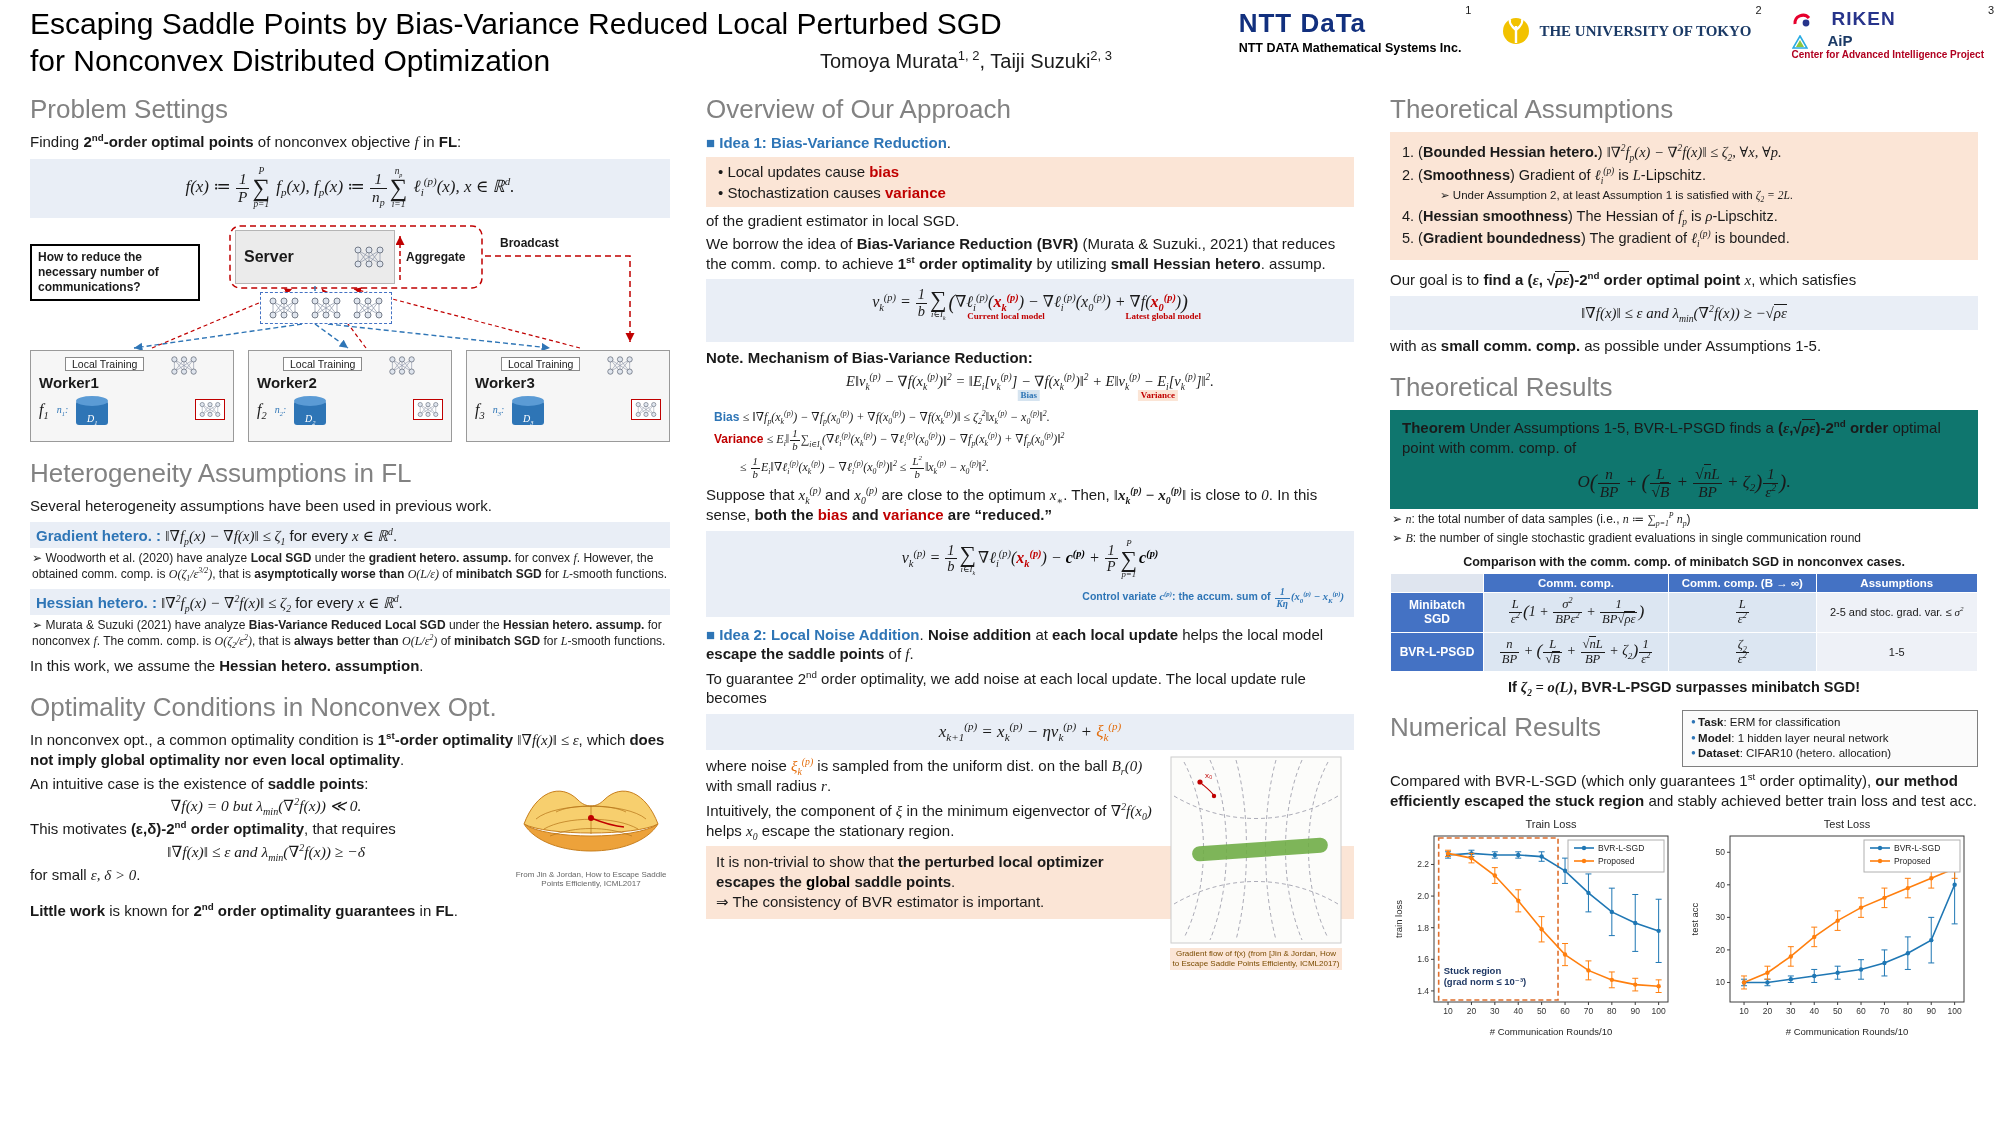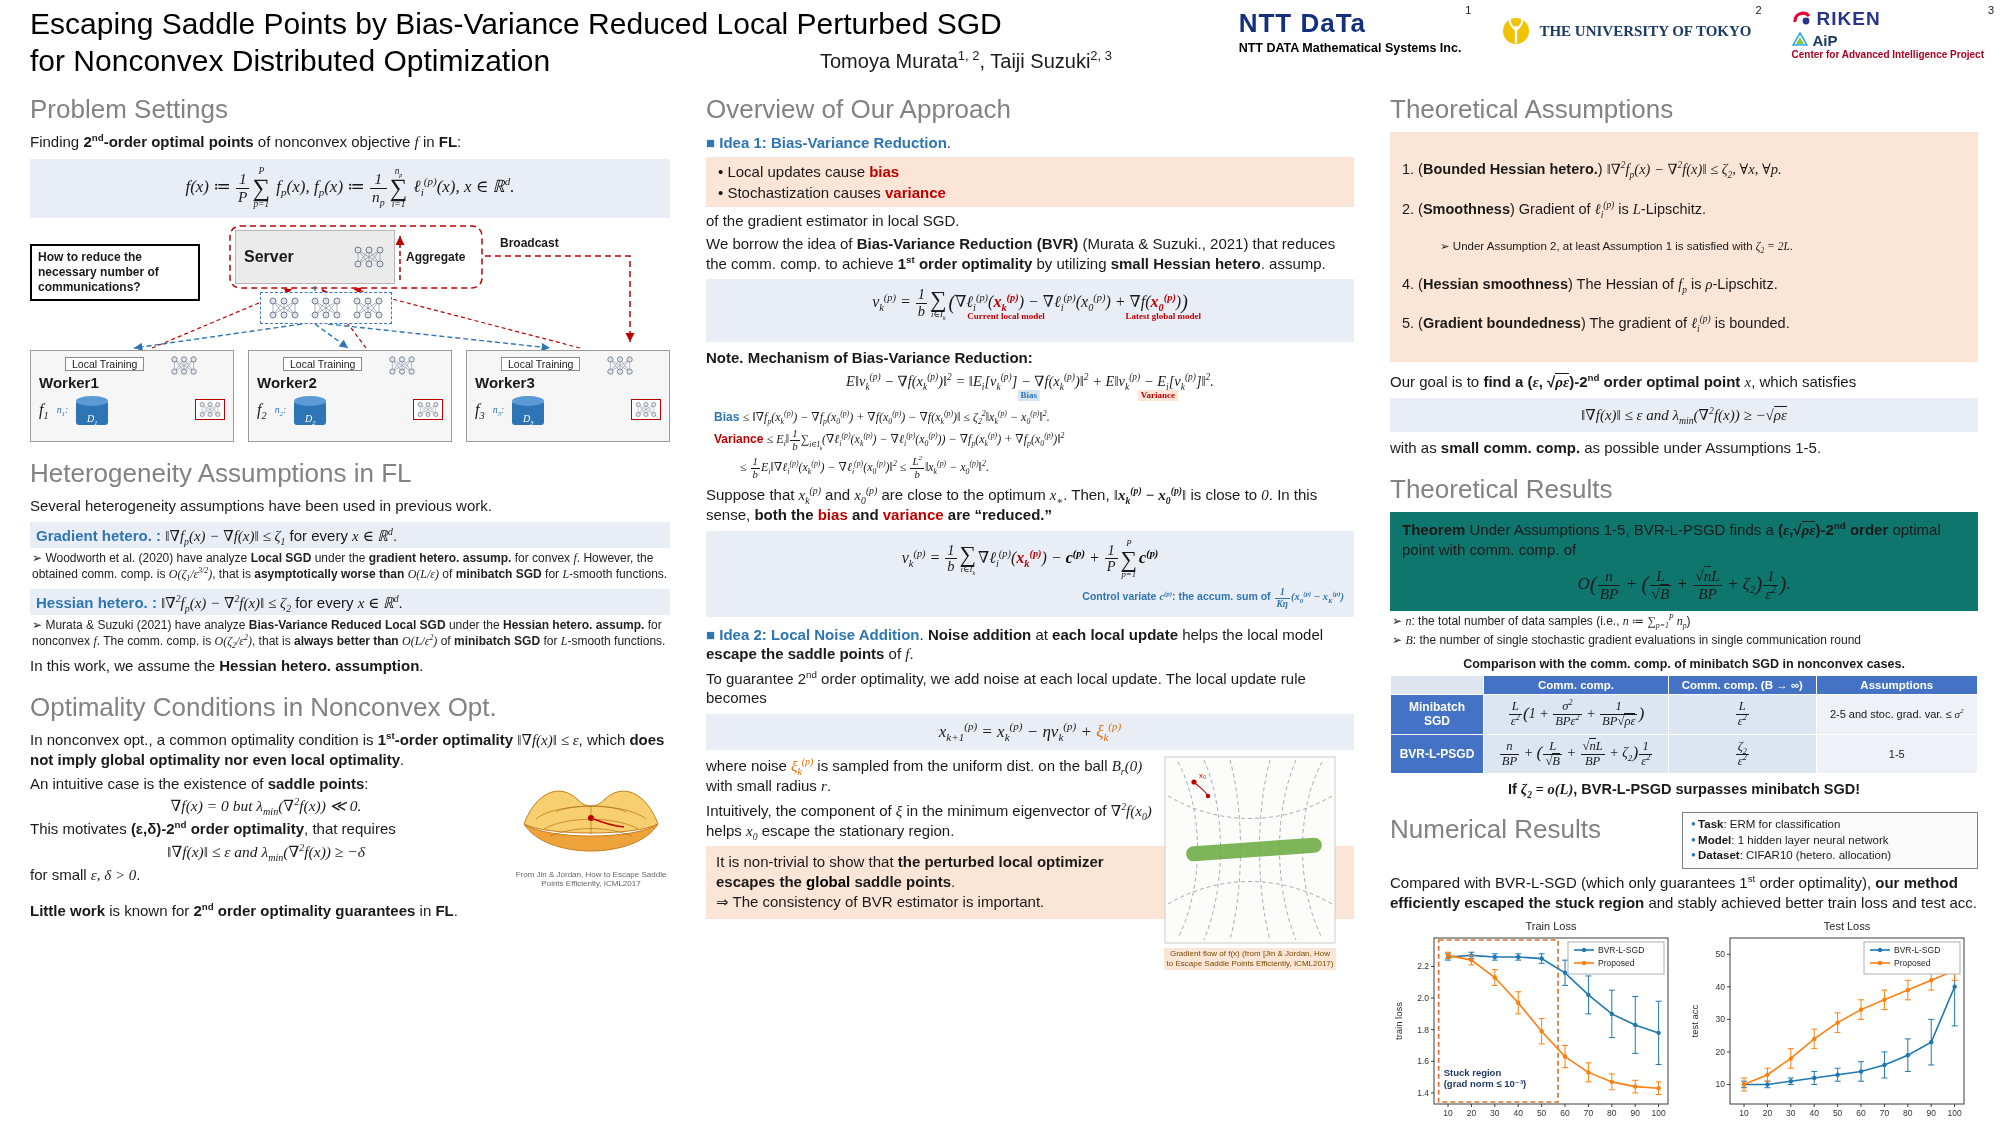--- a/index.html
+++ b/index.html
@@ -33,21 +33,21 @@
   .hdr-title{position:absolute;left:30px;top:6px;font-size:30px;line-height:1.22;color:#000;}
   .hdr-authors{position:absolute;left:820px;top:50px;font-size:20px;}
   .hdr-logos{position:absolute;right:16px;top:8px;display:flex;gap:40px;align-items:flex-start;}
   .logo{position:relative;}
   .logo .sup{position:absolute;top:-4px;right:-10px;font-size:11px;}
   .ntt-word{font-size:26px;font-weight:bold;color:#12307e;letter-spacing:1px;}
   .ntt-cap{font-size:12.5px;font-weight:bold;color:#000;margin-top:2px;}
   .ut{display:flex;align-items:center;gap:8px;margin-top:8px;}
   .ut-name{font-family:"Liberation Serif",serif;font-weight:bold;font-size:15px;color:#1b3a66;white-space:nowrap;}
   .rk-name{font-weight:bold;font-size:19px;color:#27348b;letter-spacing:1px;}
-  .rk-row{display:flex;align-items:flex-start;gap:5px;}
+  .rk-row{display:flex;align-items:flex-end;gap:20px;}
   .aip-name{font-weight:bold;font-size:15px;color:#1b3a66;}
   .rk-cap{font-size:10px;color:#b00020;line-height:1.2;font-weight:bold;}
 
   
   .col{position:absolute;top:92px;}
   #col-left{left:30px;width:640px;}
   #col-mid{left:706px;width:648px;}
   #col-right{left:1390px;width:588px;}
   .sec-h{font-size:26px;font-weight:400;color:#828282;margin:16px 0 7px;}
   .col .sec-h:first-child{margin-top:2px;}
@@ -89,26 +89,26 @@
   .w-n{color:#2e75b6;font-size:10px;font-family:"Liberation Serif",serif;font-style:italic;}
   .db{position:relative;width:32px;height:24px;background:#2e75b6;border-radius:3px;margin-top:6px;}
   .db::before{content:"";position:absolute;top:-5px;left:0;width:32px;height:10px;background:#5b9bd5;border-radius:50%;}
   .db-l{position:absolute;bottom:1px;width:100%;text-align:center;color:#fff;font-size:10px;font-style:italic;
         font-family:"Liberation Serif",serif;}
   .redbox{border:1.5px solid #c00000;background:#fff;padding:1px 2px;margin-left:auto;line-height:0;}
 
   
   .saddle-fig{float:right;width:158px;margin:0 0 2px 10px;text-align:center;}
   .fig-cap{font-size:8px;color:#666;line-height:1.2;}
-  .flow-fig{float:right;width:172px;margin:0 18px 4px 10px;text-align:center;}
+  .flow-fig{float:right;width:172px;margin:0 12px 4px 10px;text-align:center;}
   .flow-cap{font-size:8px;color:#7a4b00;background:#fbe5d6;line-height:1.25;padding:1px 2px;}
 
   
   .assump-box{background:#fbe5d6;padding:8px 12px;font-size:14.5px;line-height:1.35;}
-  .a-item{margin:20px 0;}
+  .a-item{margin:3px 0;}
   .a-note{font-size:11.5px;margin:0 0 3px 38px;}
   .thm-box{background:#0f766e;padding:8px 12px;font-size:15px;line-height:1.35;}
   .thm-eq{text-align:center;font-size:17px;margin-top:8px;}
   .tbl-cap{font-weight:bold;font-size:12.5px;text-align:center;margin:8px 0 4px;}
   .cmp-table{width:100%;border-collapse:collapse;}
   .cmp-table th{background:#4472c4;color:#fff;padding:3px 4px;font-size:11.5px;border:1.5px solid #fff;}
   .cmp-table th.blank{background:#dfe5ef;}
   .cmp-table td{border:1.5px solid #fff;padding:5px 4px;text-align:center;background:#dce6f2;font-size:14px;}
   .cmp-table td.rowlab{background:#4472c4;color:#fff;font-weight:bold;font-size:12px;width:84px;}
   .cmp-table td.as{background:#eef1f7;font-size:11px;}

